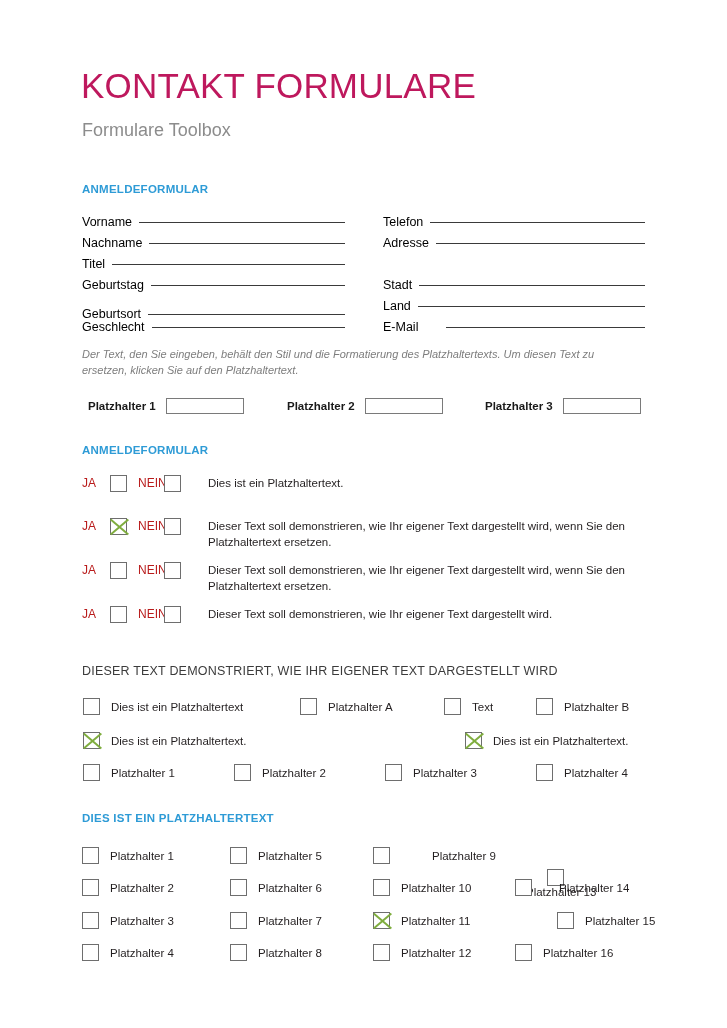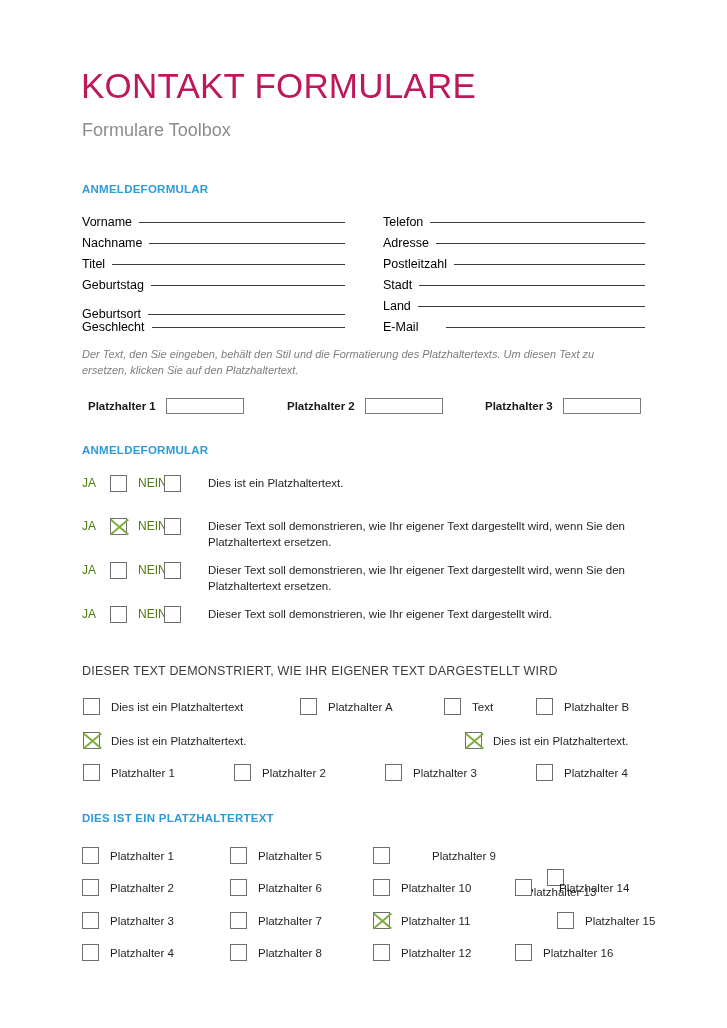--- a/index.html
+++ b/index.html
@@ -143,21 +143,21 @@
 
   
   .yn-row {
     position: absolute;
     left: 82px;
     display: flex;
     align-items: flex-start;
   }
   .yn-word {
     font-size: 12px;
-    color: #4d7c0f;
+    color: #b91c1c;
     line-height: 17px;
     flex: 0 0 auto;
   }
   .yn-ja     { width: 28px; }
   .yn-nein   { width: 37px; padding-left: 11px; box-sizing: border-box; }
   .yn-text {
     font-size: 11.5px;
     line-height: 16px;
     color: #231f20;
     margin-left: 27px;
@@ -213,24 +213,20 @@
   </div>
 
   <div class="field-row" style="left:383px; top:215px; width:262px;">
     <span class="field-label">Telefon</span>
     <span class="field-line"></span>
   </div>
   <div class="field-row" style="left:383px; top:236px; width:262px;">
     <span class="field-label">Adresse</span>
     <span class="field-line"></span>
   </div>
-  <div class="field-row" style="left:383px; top:257px; width:262px;">
-    <span class="field-label">Postleitzahl</span>
-    <span class="field-line"></span>
-  </div>
   <div class="field-row" style="left:383px; top:278px; width:262px;">
     <span class="field-label">Stadt</span>
     <span class="field-line"></span>
   </div>
   <div class="field-row" style="left:383px; top:299px; width:262px;">
     <span class="field-label">Land</span>
     <span class="field-line"></span>
   </div>
   <div class="field-row" style="left:383px; top:320px; width:262px;gap:21px;">
     <span class="field-label">E-Mail</span>

